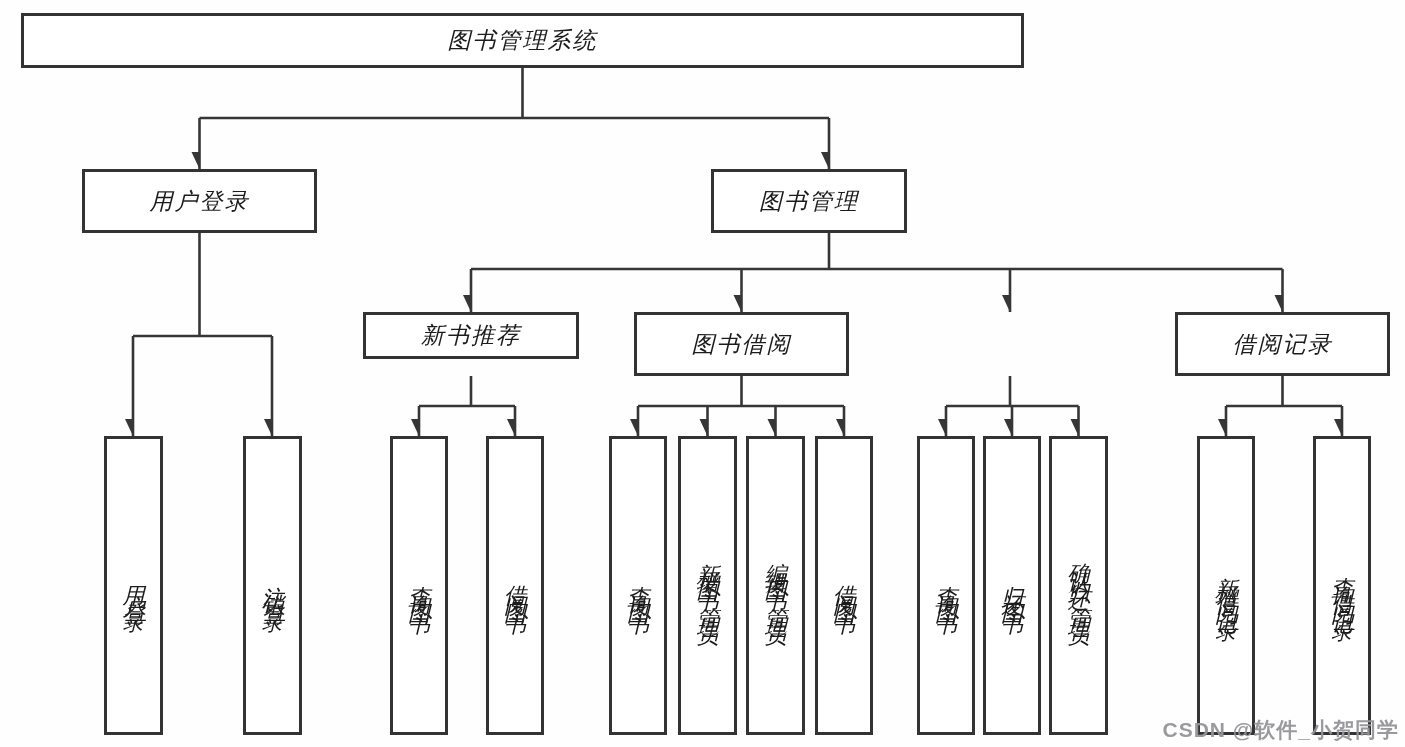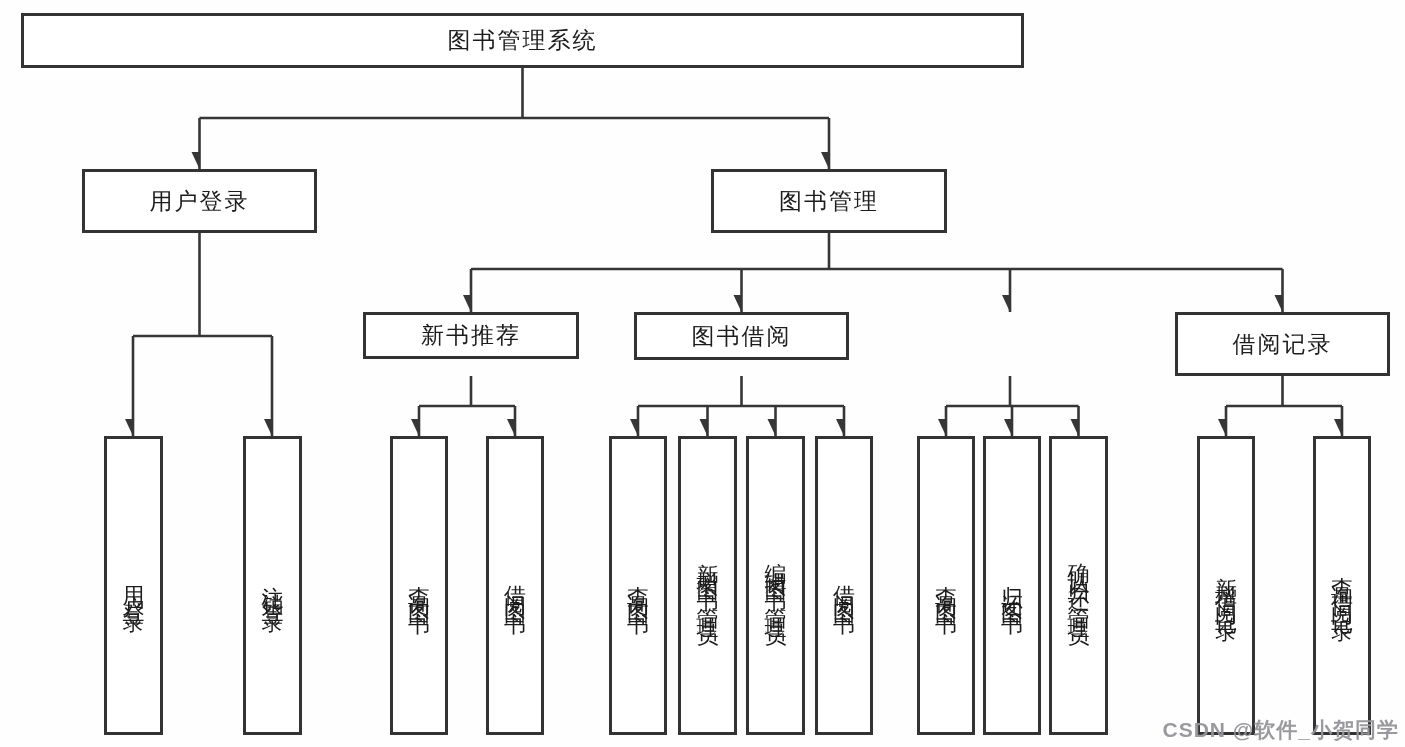--- a/index.html
+++ b/index.html
@@ -14,20 +14,21 @@
   .node{
     position:absolute;
     box-sizing:border-box;
     background:#ffffff;
     border:3px solid #333333;
     display:flex;
     align-items:center;
     justify-content:center;
     z-index:1;
     color:#1c1c1c;
+    font-style:italic;
   }
   .node .hlabel{
     font-size:23px;
     letter-spacing:2px;
     white-space:nowrap;
     color:#1c1c1c;
   }
   .leaf .vlabel{
     writing-mode:vertical-rl;
     text-orientation:mixed;
@@ -93,28 +94,28 @@
     </g>
   </svg>
 
   <div class="node" style="left:21px;top:13px;width:1003px;height:55px">
     <span class="hlabel">图书管理系统</span>
   </div>
 
   <div class="node" style="left:82px;top:169px;width:235px;height:64px">
     <span class="hlabel">用户登录</span>
   </div>
-  <div class="node" style="left:711px;top:169px;width:236px;height:64px">
+  <div class="node" style="left:711px;top:169px;width:196px;height:64px">
     <span class="hlabel">图书管理</span>
   </div>
 
   <div class="node" style="left:363px;top:312px;width:216px;height:47px">
     <span class="hlabel">新书推荐</span>
   </div>
-  <div class="node" style="left:634px;top:312px;width:215px;height:48px">
+  <div class="node" style="left:634px;top:312px;width:215px;height:64px">
     <span class="hlabel">图书借阅</span>
   </div>
   <div class="node" style="left:1175px;top:312px;width:215px;height:64px">
     <span class="hlabel">借阅记录</span>
   </div>
 
   <div class="node leaf" style="left:104px;top:436px;width:59px;height:299px">
     <span class="vlabel">用户登录</span>
   </div>
   <div class="node leaf" style="left:243px;top:436px;width:59px;height:299px">

